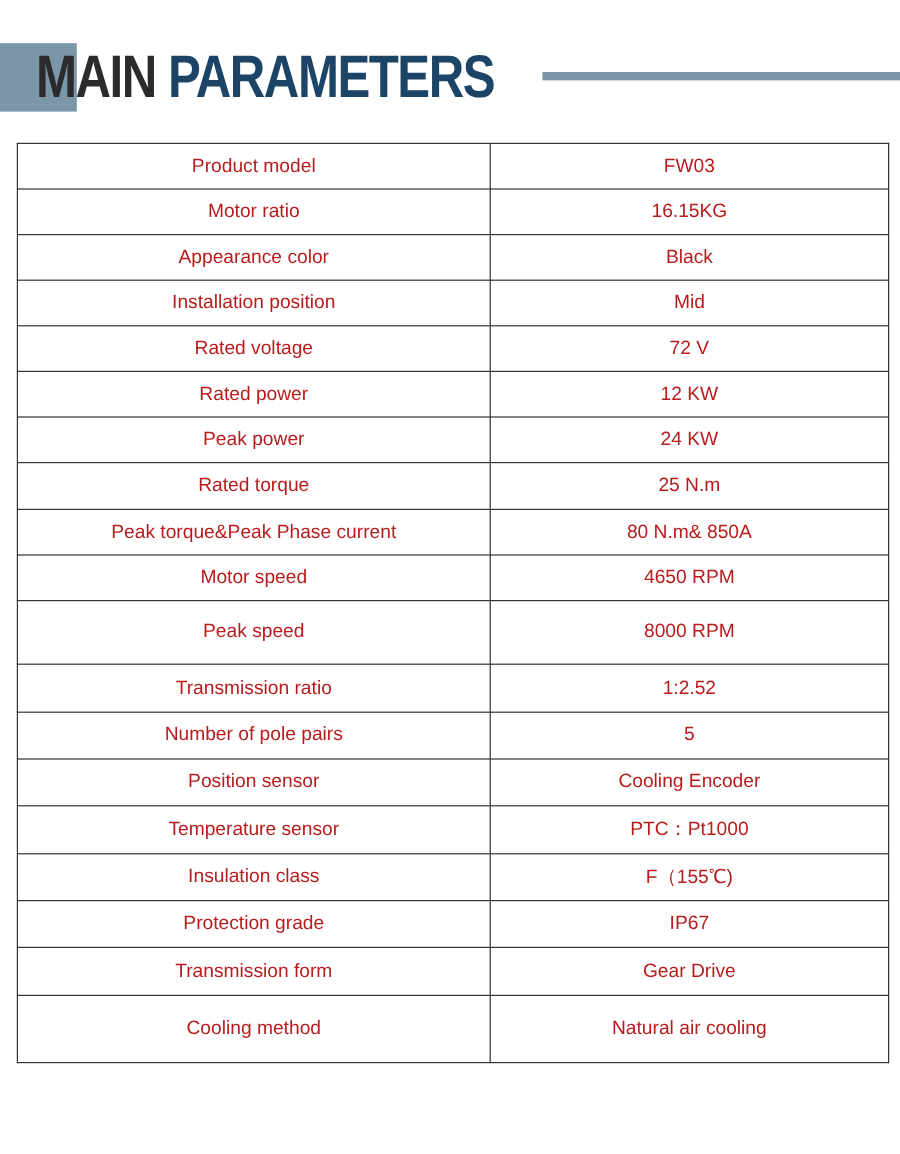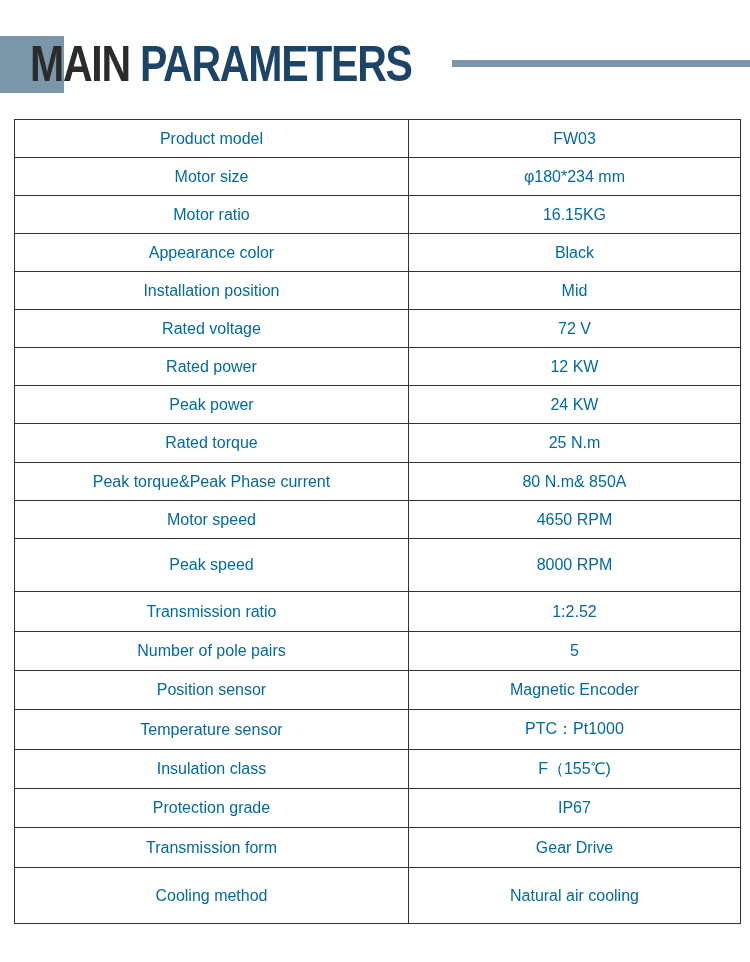--- a/index.html
+++ b/index.html
@@ -2,41 +2,37 @@
 <html><head>
 <meta charset="utf-8">
 <style>
   html, body { margin:0; padding:0; background:#ffffff; }
   body { width:750px; height:962px; position:relative; overflow:hidden; font-family:"Liberation Sans", "DejaVu Sans", sans-serif; }
   .accent-block { position:absolute; left:0; top:36px; width:64px; height:57px; background:#7b96a8; }
   .title { position:absolute; left:30px; top:34px; height:60px; margin:0; font-family:"Liberation Sans", sans-serif; font-weight:bold; font-size:50px; line-height:60px; letter-spacing:-1.5px; transform:scaleX(0.82); transform-origin:left center; white-space:nowrap; }
   .title .w1 { color:#2b2b2b; }
   .title .w2 { color:#1c4466; }
   .rule { position:absolute; left:452px; top:60px; width:298px; height:7px; background:#7b96a8; }
-  table.params { position:absolute; left:14px; top:119px; width:727px; border-collapse:collapse; font-family:"Liberation Sans", sans-serif; font-size:16px; color:#0369a1; }
+  table.params { position:absolute; left:14px; top:119px; width:727px; border-collapse:collapse; font-family:"Liberation Sans", sans-serif; font-size:16px; color:#b91c1c; }
   table.params td { border:1.5px solid #333; text-align:center; padding:0; }
   table.params td.label { width:394px; }
   table.params td.value { width:332px; }
 </style>
 </head>
 <body>
 
 <div class="accent-block"></div>
 <h1 class="title"><span class="w1">MAIN</span> <span class="w2">PARAMETERS</span></h1>
 <div class="rule"></div>
 
 <table class="params">
   <tbody>
     <tr style="height:38px">
         <td class="label">Product model</td>
         <td class="value">FW03</td>
-      </tr>
-    <tr style="height:38px">
-        <td class="label">Motor size</td>
-        <td class="value">φ180*234 mm</td>
       </tr>
     <tr style="height:38px">
         <td class="label">Motor ratio</td>
         <td class="value">16.15KG</td>
       </tr>
     <tr style="height:38px">
         <td class="label">Appearance color</td>
         <td class="value">Black</td>
       </tr>
     <tr style="height:38px">
@@ -74,21 +70,21 @@
     <tr style="height:40px">
         <td class="label">Transmission ratio</td>
         <td class="value">1:2.52</td>
       </tr>
     <tr style="height:39px">
         <td class="label">Number of pole pairs</td>
         <td class="value">5</td>
       </tr>
     <tr style="height:39px">
         <td class="label">Position sensor</td>
-        <td class="value">Magnetic Encoder</td>
+        <td class="value">Cooling Encoder</td>
       </tr>
     <tr style="height:40px">
         <td class="label">Temperature sensor</td>
         <td class="value">PTC：Pt1000</td>
       </tr>
     <tr style="height:39px">
         <td class="label">Insulation class</td>
         <td class="value">F（155℃)</td>
       </tr>
     <tr style="height:39px">

